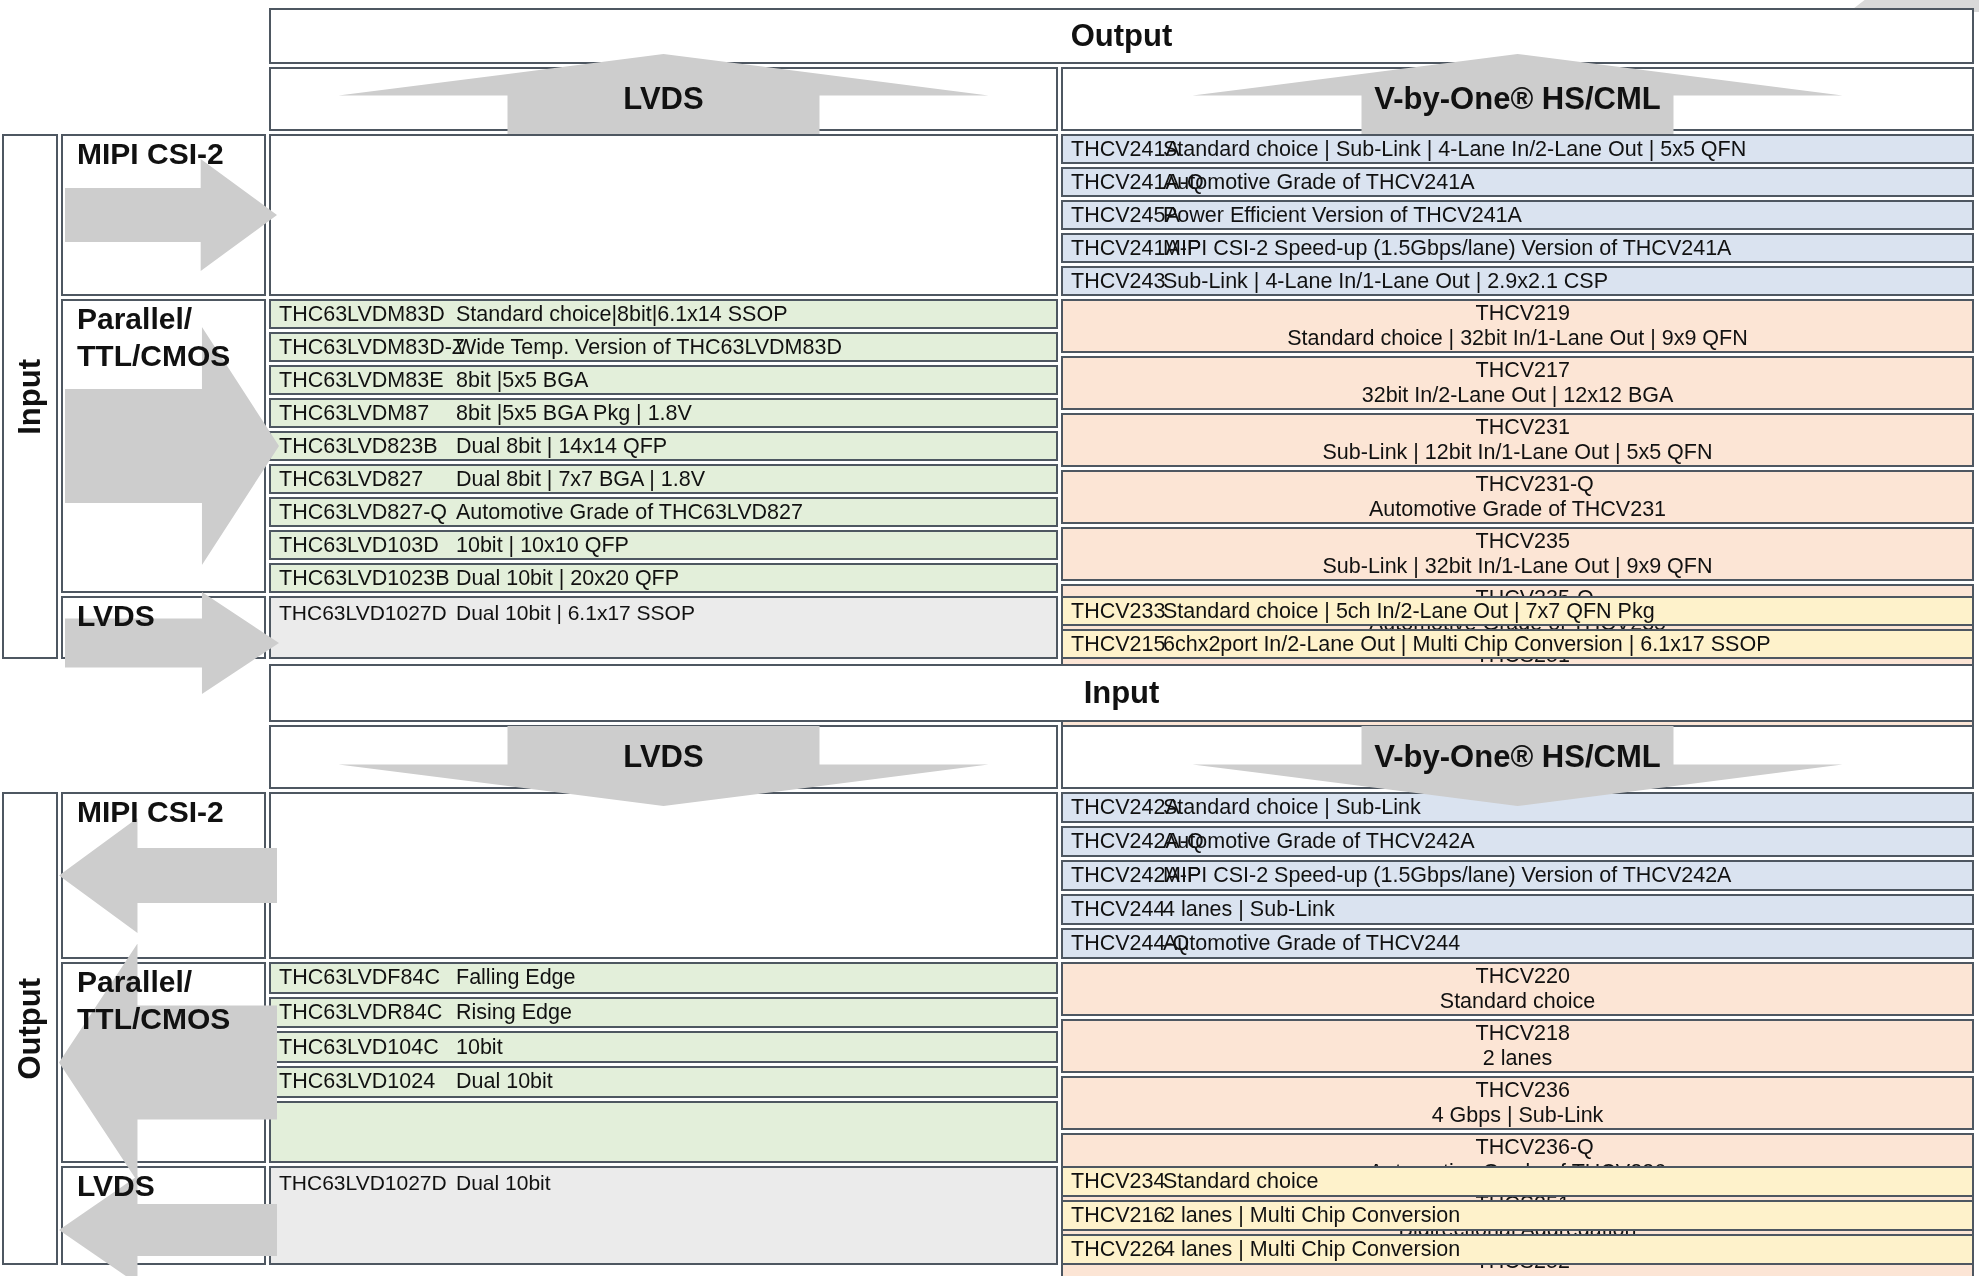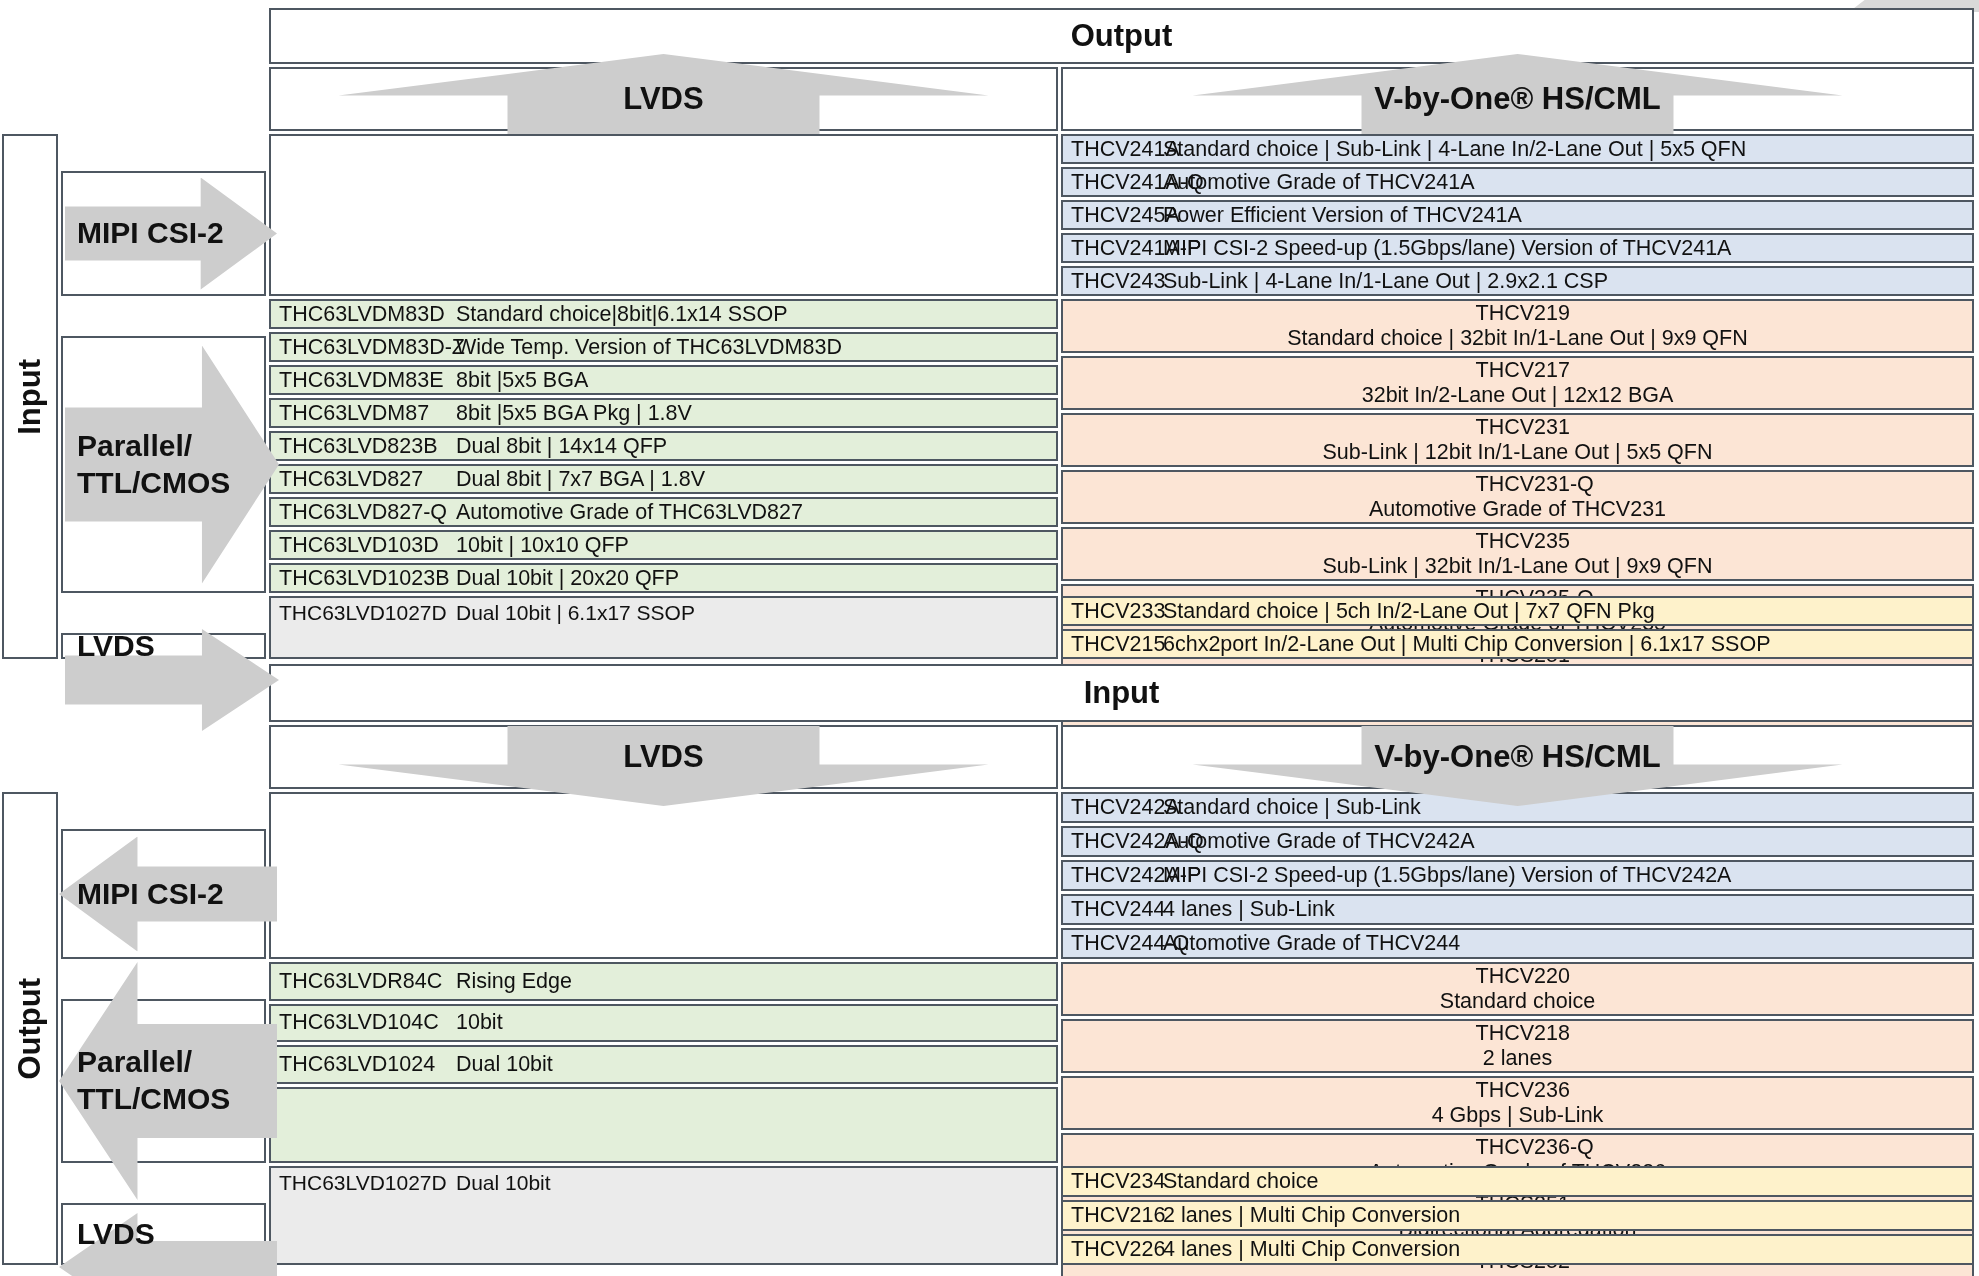--- a/index.html
+++ b/index.html
@@ -29,21 +29,21 @@
   .colhead .harrow{position:absolute; left:50%; transform:translateX(-50%);
     width:650px; background:var(--arrow); z-index:1;}
   .up-arrow{top:-15px; height:80px;
     clip-path:polygon(50% 0,100% 52%,74% 52%,74% 100%,26% 100%,26% 52%,0 52%);}
   .down-arrow{top:-1px; height:80px;
     clip-path:polygon(50% 100%,100% 48%,74% 48%,74% 0,26% 0,26% 48%,0 48%);}
 
   .side-cell{grid-column:1; grid-row:3/6; display:flex; align-items:center; justify-content:center;}
   .vtext{writing-mode:vertical-rl; transform:rotate(180deg); font-weight:bold; font-size:31px;}
 
-  .group-cell{grid-column:2; overflow:visible; display:flex; align-items:center;margin-top:37px;}
+  .group-cell{grid-column:2; overflow:visible; display:flex; align-items:flex-start;}
   .group-cell .glabel{position:relative; z-index:2; font-weight:bold; font-size:30px;
     padding-left:14px; white-space:pre-line; line-height:1.22;}
   .garrow{position:absolute; background:var(--arrow); z-index:1;}
   .r-arrow{clip-path:polygon(0 26%,64% 26%,64% 0,100% 50%,64% 100%,64% 74%,0 74%);}
   .l-arrow{clip-path:polygon(100% 26%,36% 26%,36% 0,0 50%,36% 100%,36% 74%,100% 74%);}
   #top-table .g-mipi{grid-row:3;} #top-table .g-par{grid-row:4;} #top-table .g-lvds{grid-row:5;}
   #bottom-table .g-mipi{grid-row:3;} #bottom-table .g-par{grid-row:4;} #bottom-table .g-lvds{grid-row:5;}
   #top-table .g-mipi .garrow{left:2px; top:50%; transform:translateY(-50%); width:212px; height:112px;}
   #top-table .g-par  .garrow{left:2px; top:50%; transform:translateY(-50%); width:214px; height:238px;}
   #top-table .g-lvds .garrow{left:2px; top:-6px; width:214px; height:102px;}
@@ -254,20 +254,24 @@
     </div>
     <div class="cell group-cell g-lvds">
       <div class="garrow l-arrow"></div>
       <span class="glabel">LVDS</span>
     </div>
 
     <div class="cell lvds-empty"></div>
 
     <div class="rows c3 r4 lvds-col" id="bottom-green">
         <div class="row green">
+          <span class="part">THC63LVDF84C</span>
+          <span class="desc">Falling Edge</span>
+        </div>
+        <div class="row green">
           <span class="part">THC63LVDR84C</span>
           <span class="desc">Rising Edge</span>
         </div>
         <div class="row green">
           <span class="part">THC63LVD104C</span>
           <span class="desc">10bit</span>
         </div>
         <div class="row green">
           <span class="part">THC63LVD1024</span>
           <span class="desc">Dual 10bit</span>

